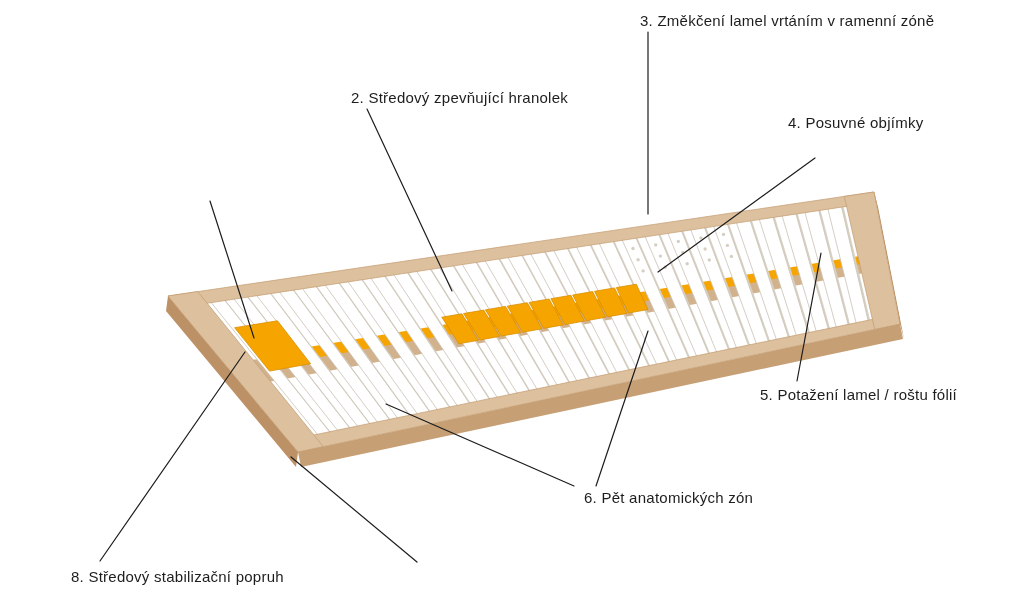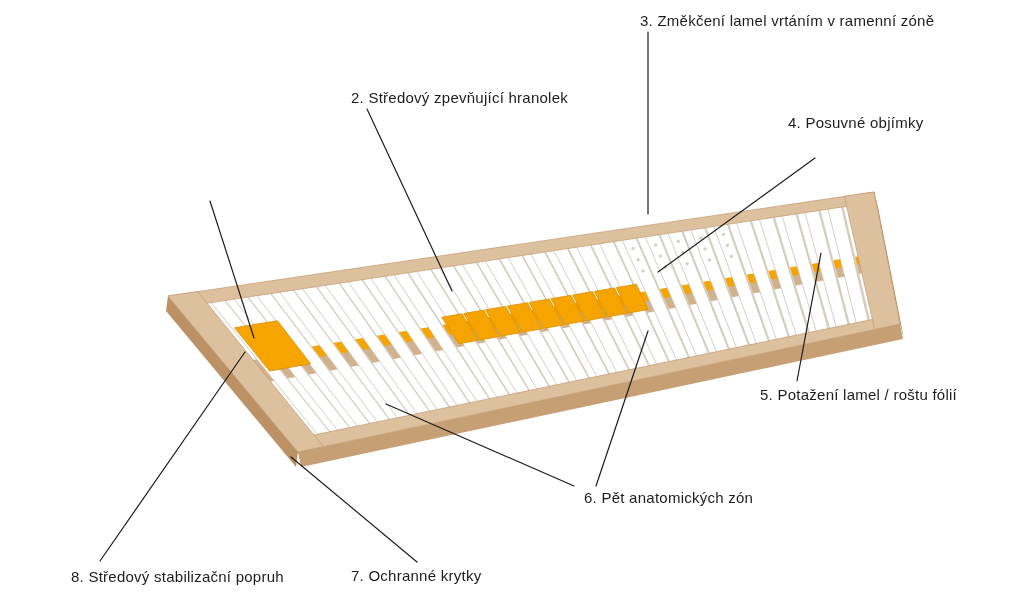--- a/index.html
+++ b/index.html
@@ -147,21 +147,18 @@
   </div>
 
   <div class="callout" style="left:760px;top:385px;">
     <span>5. Potažení lamel / roštu fólií</span>
   </div>
 
   <div class="callout" style="left:584px;top:488px;">
     <span>6. Pět anatomických zón</span>
   </div>
 
-  <div class="callout" style="left:351px;top:566px;">
-    <span>7. Ochranné krytky</span>
-  </div>
 
   <div class="callout" style="left:37px;top:567px;margin-left:34px;">
     <span>8. Středový stabilizační popruh</span>
   </div>
 
 </div>
 
 </body></html>

